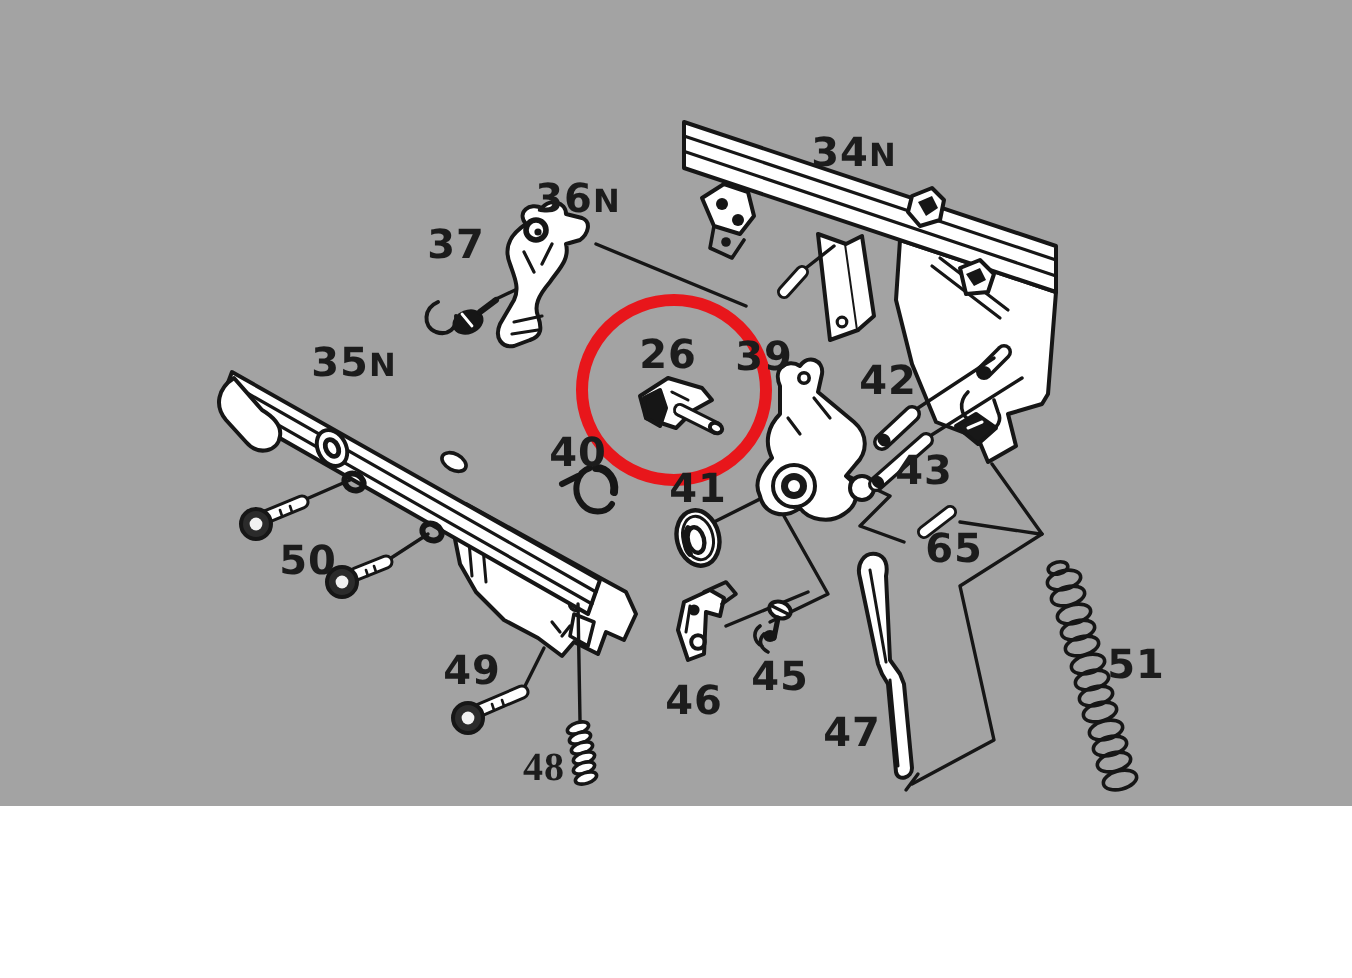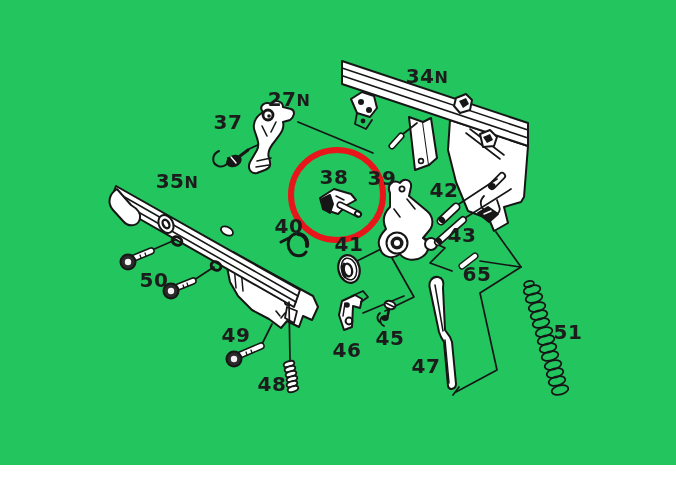--- a/index.html
+++ b/index.html
@@ -1,20 +1,20 @@
 <!DOCTYPE html>
 <html><head>
 <meta charset="utf-8">
 <style>
   html, body { margin: 0; padding: 0; background: #ffffff; }
   .screen {
     position: relative;
     width: 676px;
-    height: 465px;
-    background: #22c55e;
+    height: 403px;
+    background: #a3a3a3;
     overflow: hidden;
     font-family: "DejaVu Sans", "Liberation Sans", sans-serif;
   }
   .diagram-svg { position: absolute; left: 0; top: 0; }
   .label-layer { position: absolute; left: 0; top: 0; width: 100%; height: 100%; pointer-events: none; }
   .part-label {
     position: absolute;
     transform: translate(-50%, -50%);
     font-weight: bold;
     font-size: 20px;
@@ -246,32 +246,32 @@
         <ellipse cx="557" cy="381" rx="8.5" ry="4.6" transform="rotate(-14 557 381)"></ellipse>
         <ellipse cx="560" cy="390" rx="8.5" ry="4.6" transform="rotate(-14 560 390)"></ellipse>
       </g>
 
       <ellipse fill="none" cx="337" cy="195" rx="46" ry="45" stroke="#e8161b" stroke-width="6"></ellipse>
     </g>
   </svg>
 
   <div class="label-layer">
       <span class="part-label" style="left: 427px; top: 76px;"><span>34</span><span class="n-suffix">N</span></span>
-      <span class="part-label" style="left: 289px; top: 99px;"><span>27</span><span class="n-suffix">N</span></span>
+      <span class="part-label" style="left: 289px; top: 99px;"><span>36</span><span class="n-suffix">N</span></span>
       <span class="part-label" style="left: 228px; top: 122px;">37</span>
       <span class="part-label" style="left: 177px; top: 181px;"><span>35</span><span class="n-suffix">N</span></span>
-      <span class="part-label" style="left: 334px; top: 177px;">38</span>
+      <span class="part-label" style="left: 334px; top: 177px;">26</span>
       <span class="part-label" style="left: 382px; top: 178px;">39</span>
       <span class="part-label" style="left: 444px; top: 190px;">42</span>
       <span class="part-label" style="left: 289px; top: 226px;">40</span>
       <span class="part-label" style="left: 462px; top: 235px;">43</span>
       <span class="part-label" style="left: 349px; top: 244px; text-align: center;">41</span>
       <span class="part-label" style="left: 477px; top: 274px;">65</span>
       <span class="part-label" style="left: 154px; top: 280px;">50</span>
       <span class="part-label" style="left: 568px; top: 332px;">51</span>
       <span class="part-label" style="left: 236px; top: 335px;">49</span>
       <span class="part-label" style="left: 390px; top: 338px;">45</span>
       <span class="part-label" style="left: 347px; top: 350px;">46</span>
       <span class="part-label" style="left: 426px; top: 366px;">47</span>
-      <span class="part-label" style="left: 272px; top: 384px;">48</span>
+      <span class="part-label" style="left: 272px; top: 384px; font-family: Liberation Serif, serif;">48</span>
     </div>
 
 </div>
 
 </body></html>

